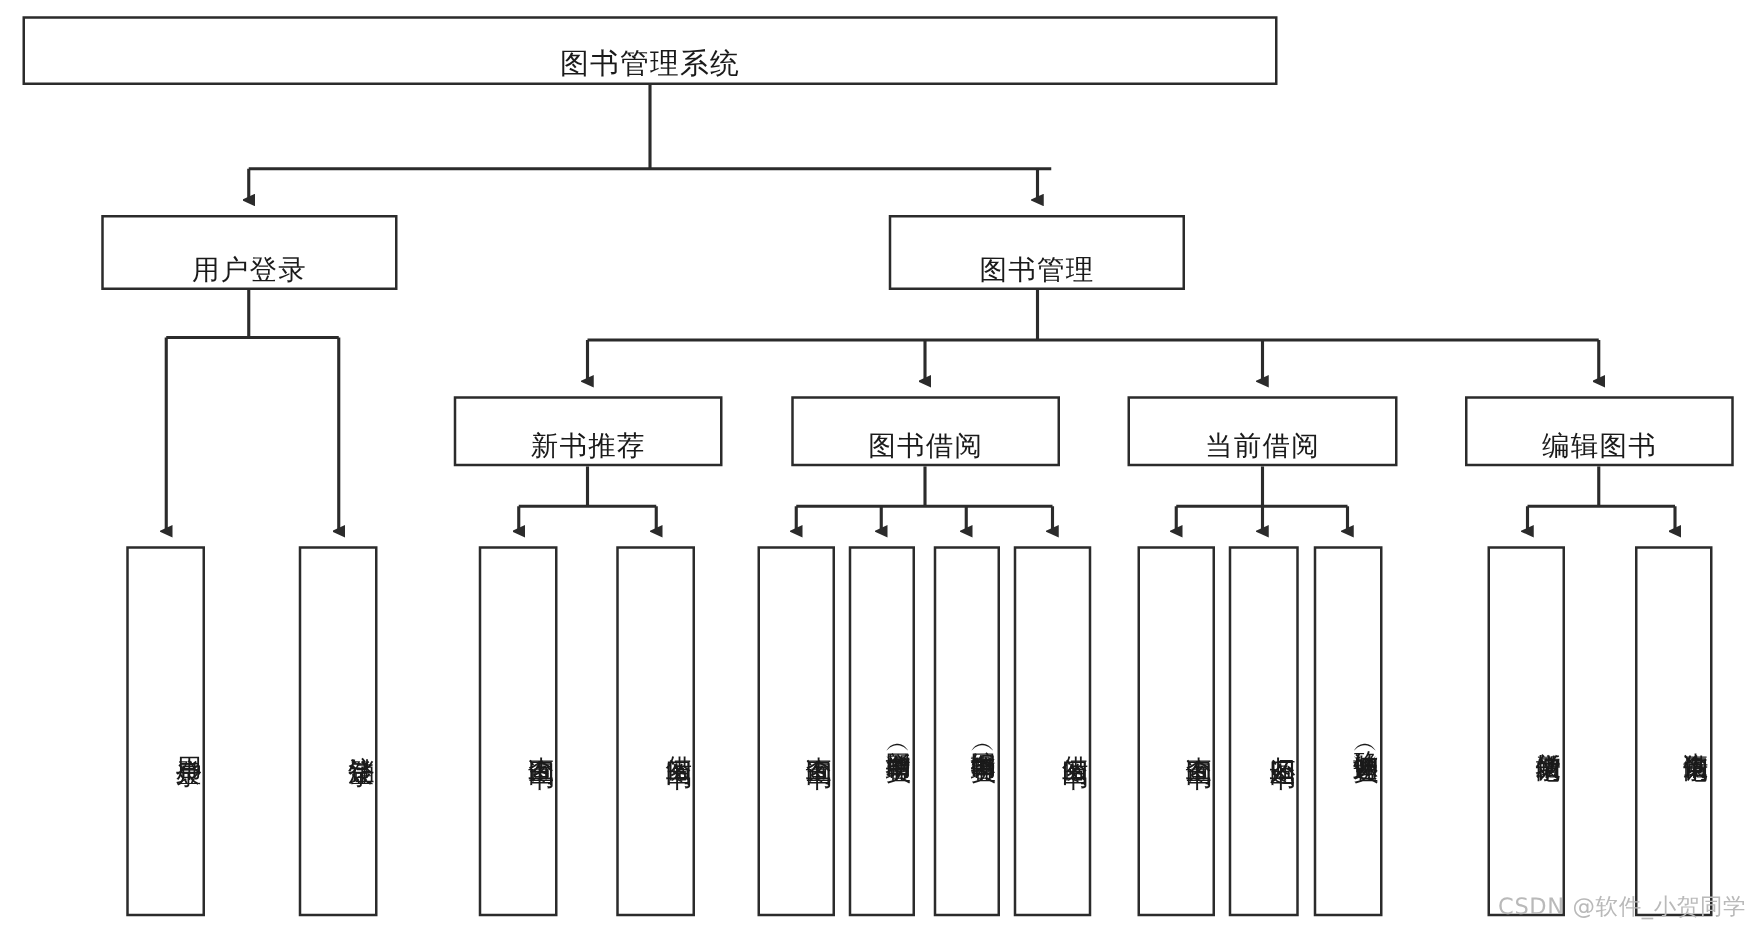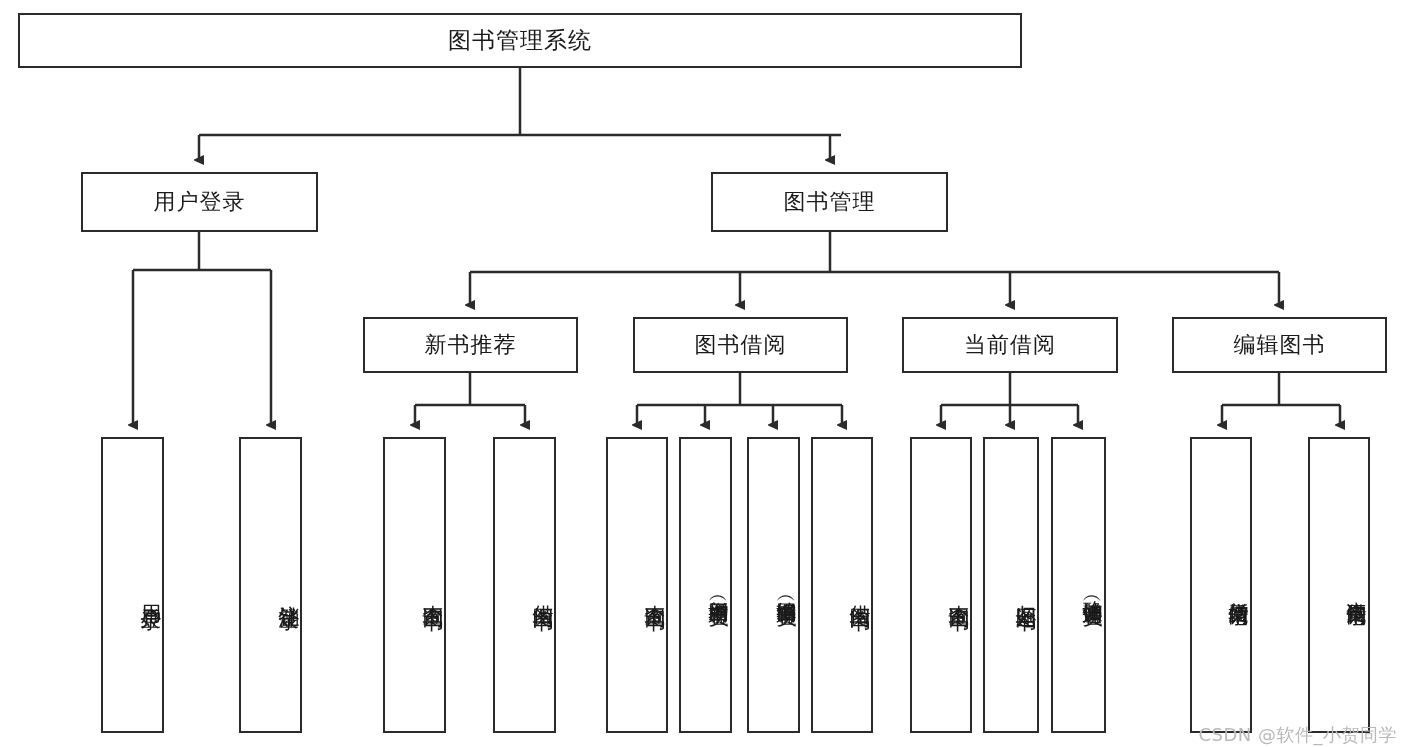--- a/index.html
+++ b/index.html
@@ -25,21 +25,21 @@
     width: 1405px;
     height: 747px;
     pointer-events: none;
   }
   .node {
     position: absolute;
     box-sizing: border-box;
     background: #ffffff;
     border: 2.5px solid #2b2b2b;
     display: flex;
-    align-items: center;
+    align-items: flex-end;
     justify-content: center;
     color: #1a1a1a;
     z-index: 2;
   }
   .node-h {
     font-size: 22px;
     letter-spacing: 1px;
     line-height: 1.2;
     white-space: nowrap;
   }
@@ -59,21 +59,21 @@
     overflow: hidden;
   }
   .node-v.tall {
     padding-top: 8px;
     font-size: 20px;
     letter-spacing: 1px;
   }
   .watermark {
     position: absolute;
     right: 8px;
-    bottom: 0;
+    bottom: 10px;
     font-size: 18px;
     color: #b9b9b9;
     letter-spacing: 0.5px;
     z-index: 5;
     white-space: nowrap;
     font-family: "DejaVu Sans", "Liberation Sans", sans-serif;
   }
 </style>
 </head>
 <body>

